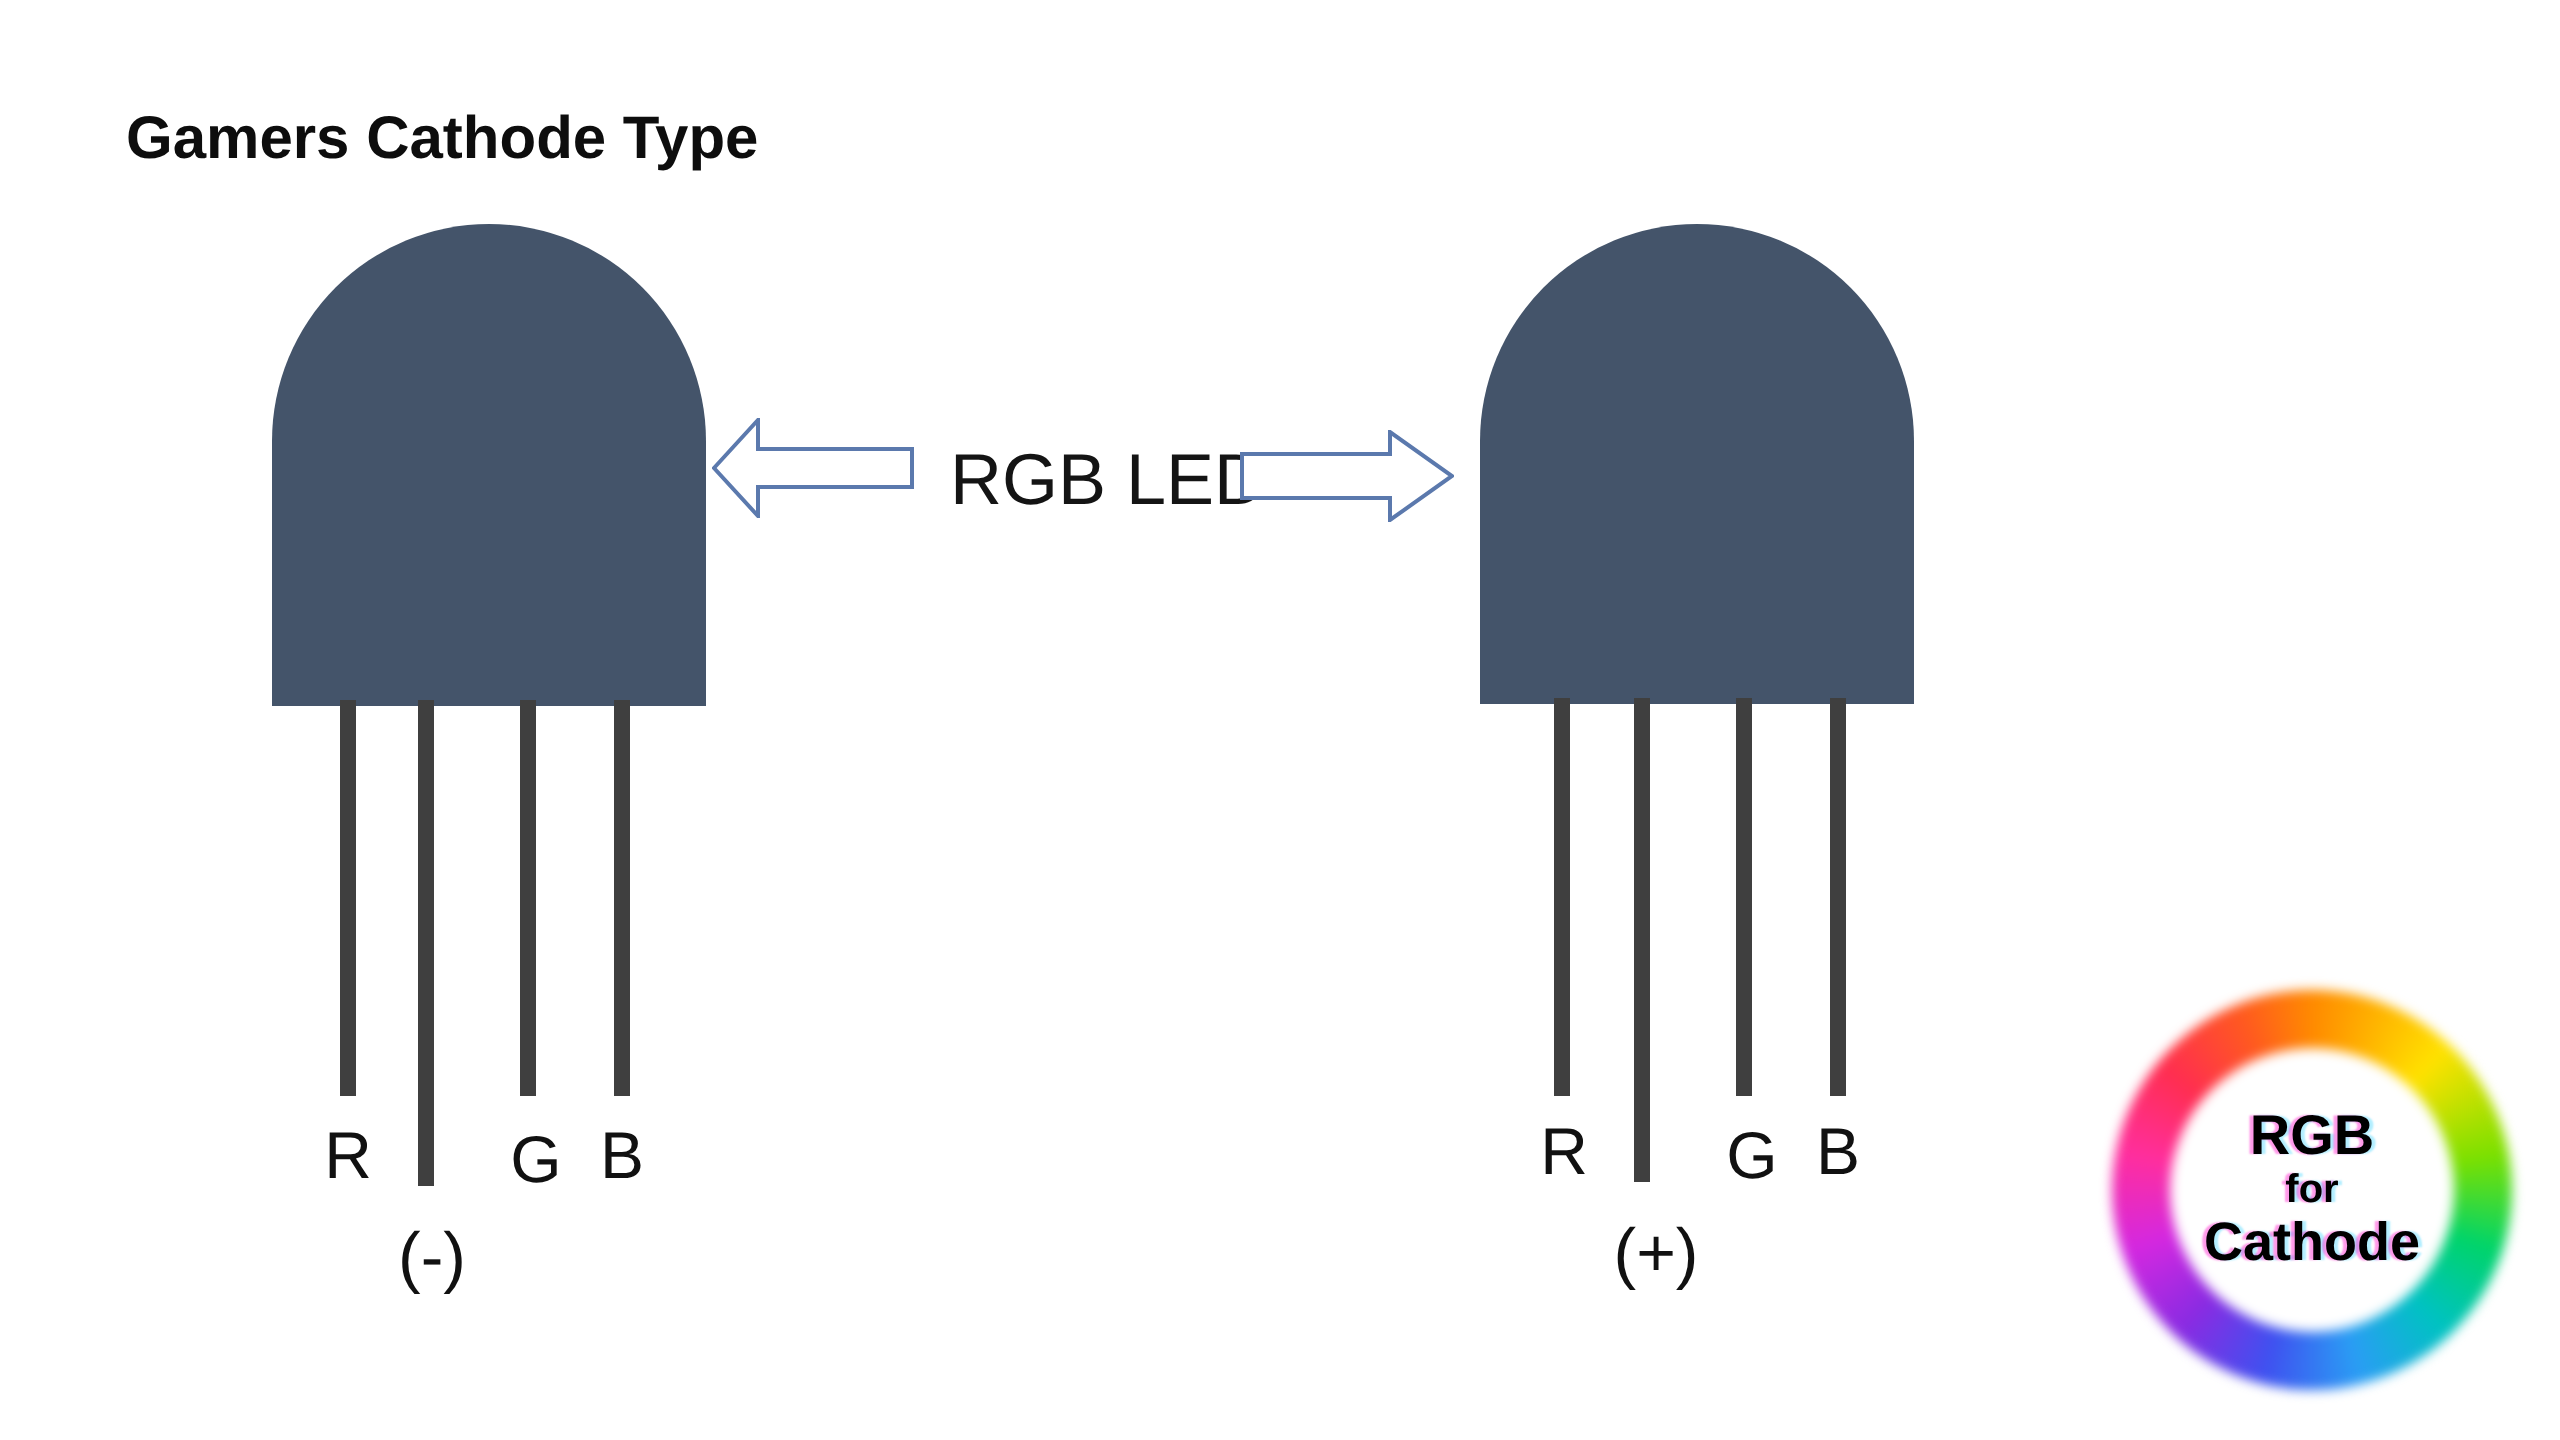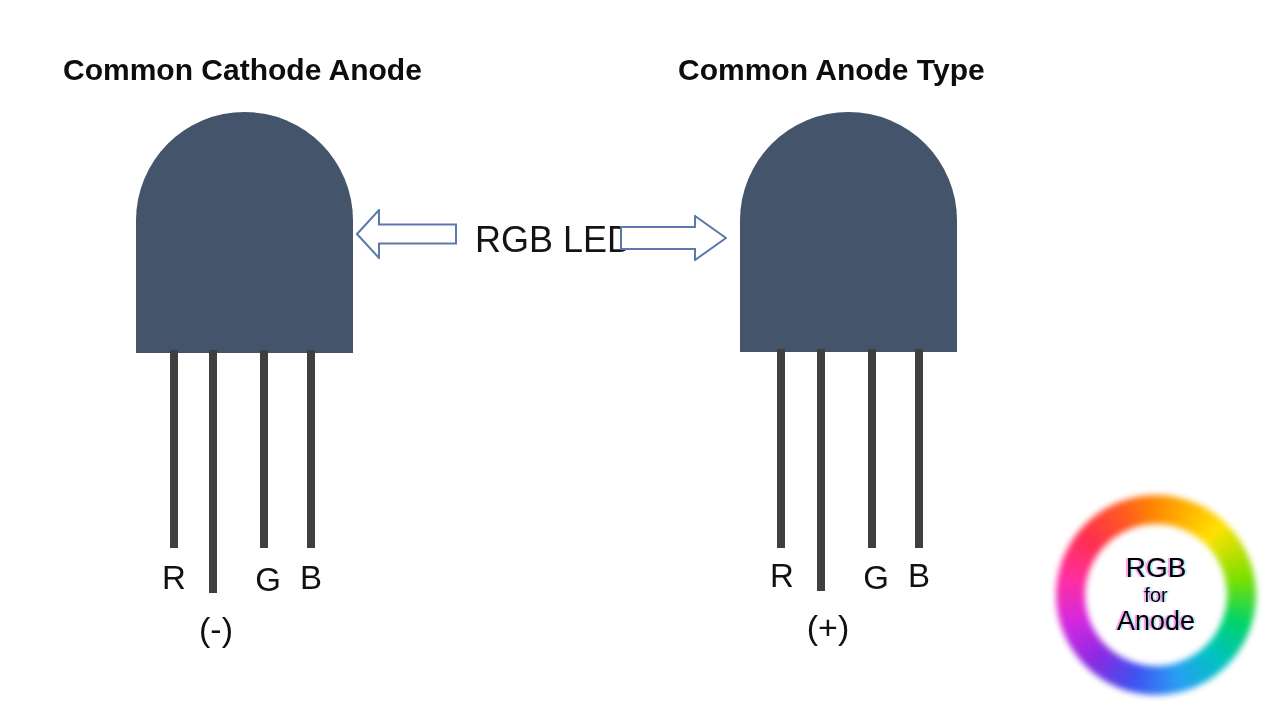--- a/index.html
+++ b/index.html
@@ -75,33 +75,33 @@
     position: absolute; inset: 29px;
     border-radius: 50%;
     background: #ffffff;
   }
   .logo-text {
     position: absolute; inset: 0;
     display: flex; flex-direction: column;
     align-items: center; justify-content: center;
     text-align: left;
     color: #000000;
-    font-weight: 400;
+    font-weight: 700;
     text-shadow: -2px 0 1px rgba(255, 0, 200, 0.40), 2px 0 1px rgba(0, 200, 255, 0.30);
   }
   .logo-line1 { font-size: 28px; line-height: 1.05; }
   .logo-line2 { font-size: 20px; line-height: 1.2; }
   .logo-line3 { font-size: 27px; line-height: 1.1; }
 </style>
 </head>
 <body>
 
 <div class="canvas">
 
-  <div class="abs led-title" style="left:63px; top:53px;">Common Cathode Anode</div>
+  <div class="abs led-title" style="left:63px; top:53px;">Gamers Cathode Type</div>
 
   <div class="abs led-body" style="left:136px; top:112px; width:217px; height:241px;"></div>
 
   <div class="abs led-leg" style="left:170px; top:350px; height:198px;"></div>
   <div class="abs led-leg" style="left:209px; top:350px; height:243px;"></div>
   <div class="abs led-leg" style="left:260px; top:350px; height:198px;"></div>
   <div class="abs led-leg" style="left:307px; top:350px; height:198px;"></div>
 
   <div class="abs pin-label" style="left:174px; top:561px;">R</div>
   <div class="abs pin-label" style="left:268px; top:563px;">G</div>
@@ -115,36 +115,35 @@
   </div>
 
   <div class="abs center-label" style="left:475px; top:222px;">RGB LED</div>
 
   <div class="abs arrow" style="left:620px; top:215px;">
     <svg width="107" height="46" viewBox="0 0 107 46">
       <polygon points="1,12 75,12 75,1 106,23 75,45 75,34 1,34"></polygon>
     </svg>
   </div>
 
-  <div class="abs led-title" style="left:678px; top:53px;">Common Anode Type</div>
 
   <div class="abs led-body" style="left:740px; top:112px; width:217px; height:240px;"></div>
 
   <div class="abs led-leg" style="left:777px; top:349px; height:199px;"></div>
   <div class="abs led-leg" style="left:817px; top:349px; height:242px;"></div>
   <div class="abs led-leg" style="left:868px; top:349px; height:199px;"></div>
   <div class="abs led-leg" style="left:915px; top:349px; height:199px;"></div>
 
   <div class="abs pin-label" style="left:782px; top:559px;">R</div>
   <div class="abs pin-label" style="left:876px; top:561px;">G</div>
   <div class="abs pin-label" style="left:919px; top:559px;">B</div>
   <div class="abs common-label" style="left:828px; top:610px;">(+)</div>
 
   <div class="abs logo" style="left:1056px; top:495px;">
     <div class="logo-ring"></div>
     <div class="logo-text">
       <div class="logo-line1">RGB</div>
       <div class="logo-line2">for</div>
-      <div class="logo-line3">Anode</div>
+      <div class="logo-line3">Cathode</div>
     </div>
   </div>
 
 </div>
 
 </body></html>

